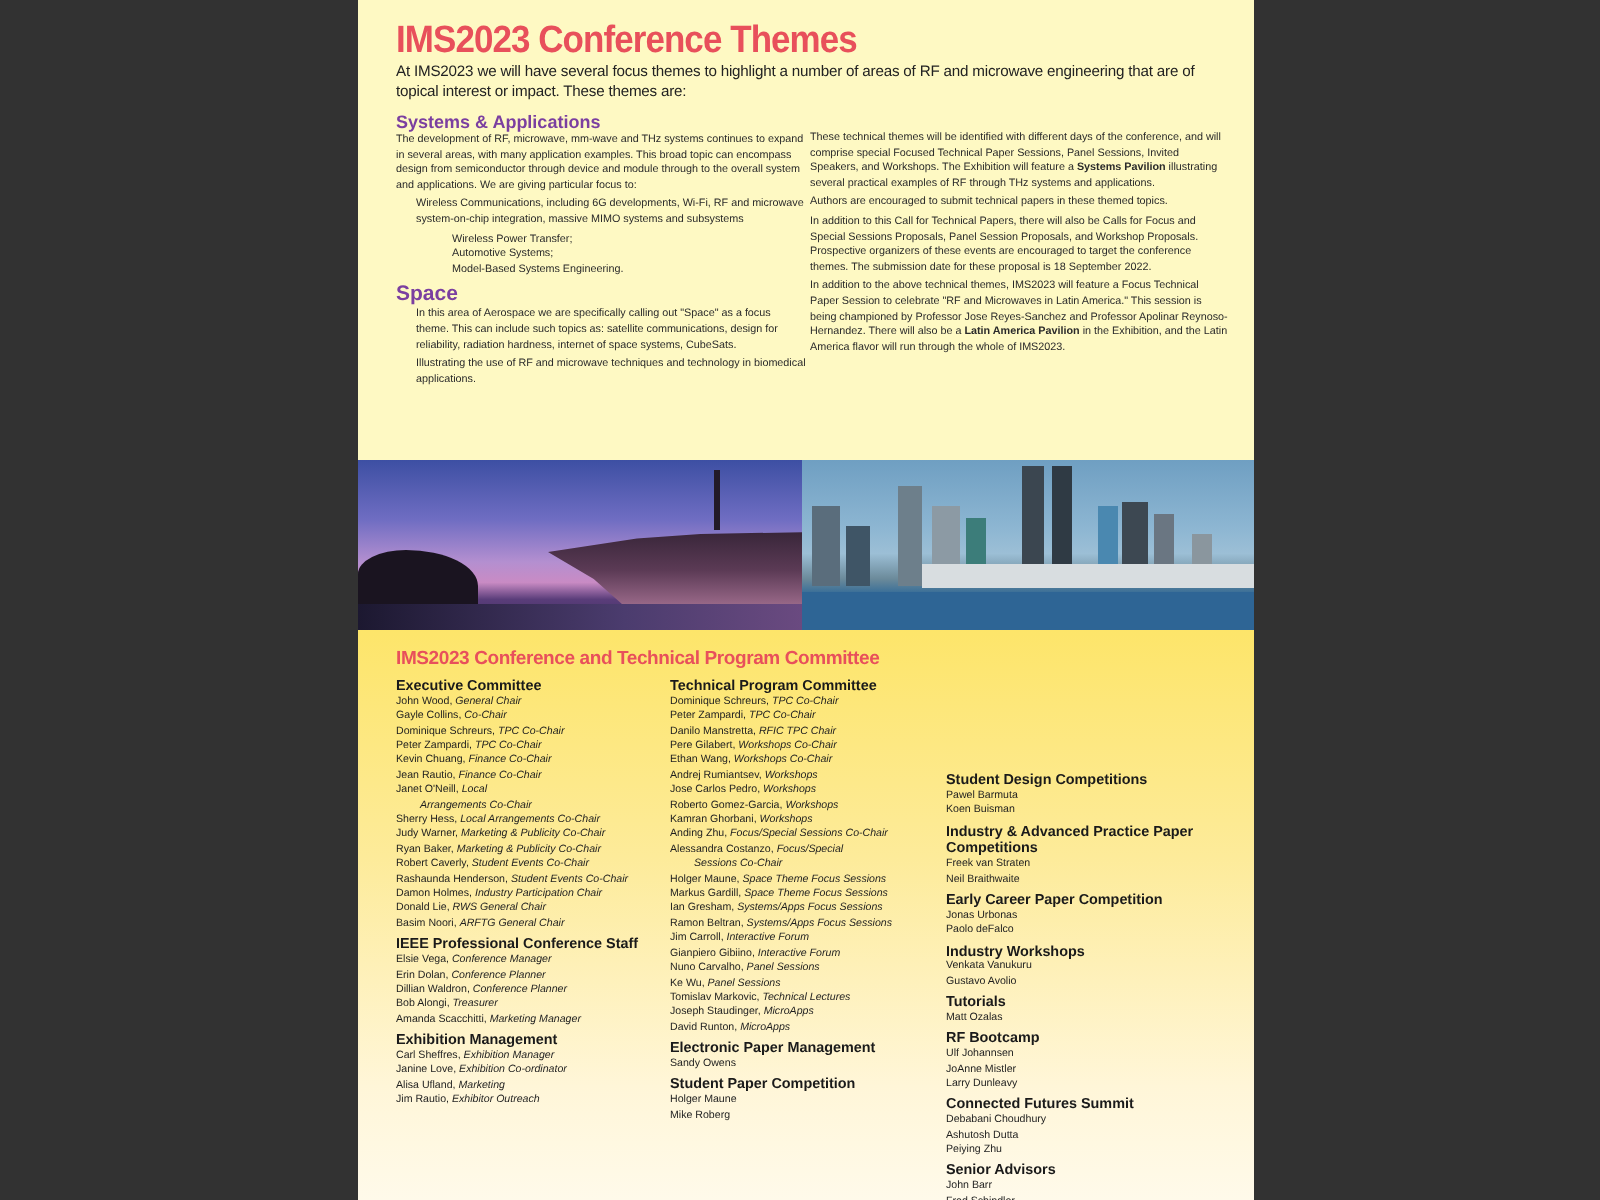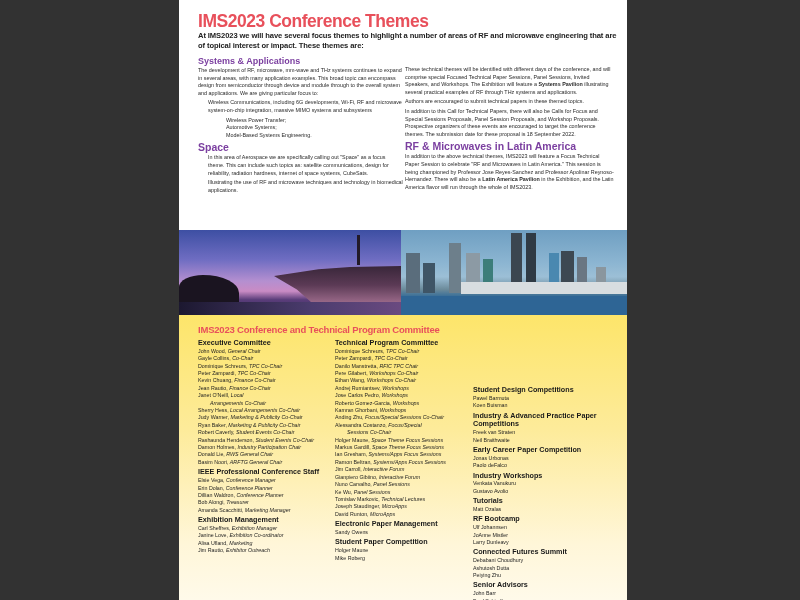--- a/index.html
+++ b/index.html
@@ -1,19 +1,19 @@
 <!DOCTYPE html>
 <html><head>
 <meta charset="utf-8">
 <style>
   html, body { margin:0; padding:0; }
   body { width:800px; height:600px; background:#323232; position:relative; overflow:hidden; font-family:"Liberation Sans", sans-serif; }
-  .page { position:absolute; left:179px; top:0; width:448px; height:600px; background:#ffffff; overflow:hidden; }
+  .page { position:absolute; left:179px; top:0; width:448px; height:600px; background:#fef9c3; overflow:hidden; }
   .title { position:absolute; left:19px; top:10px; font-family:"Liberation Sans", sans-serif; font-weight:bold; font-size:19px; color:#e8505b; letter-spacing:-0.5px; transform:scaleX(0.92); transform-origin:left; white-space:nowrap; }
-  .intro { position:absolute; left:19px; top:31px; width:420px; font-size:7.6px; line-height:10px; color:#222; font-weight:bold; letter-spacing:-0.1px; }
+  .intro { position:absolute; left:19px; top:31px; width:420px; font-size:7.6px; line-height:10px; color:#222; font-weight:normal; letter-spacing:-0.1px; }
   .col { position:absolute; font-size:5.4px; line-height:7.6px; color:#2a2a2a; }
   .col-left { left:19px; top:56px; width:205px; }
   .col-right { left:226px; top:66px; width:210px; }
   .h2 { color:#7b3fa0; font-weight:bold; font-size:9px; line-height:11px; margin:0; }
   .h2.big { font-size:10.5px; line-height:13px; }
   p { margin:0 0 2px 0; }
   .indent1 { padding-left:10px; }
   .indent2 { padding-left:28px; }
   .b { font-weight:bold; }
   .photos { position:absolute; left:0; top:230px; width:448px; height:85px; display:flex; }
@@ -56,21 +56,20 @@
     <div class="indent2">Model-Based Systems Engineering.</div>
     <div class="h2 big" style="margin-top:2px">Space</div>
     <p class="indent1">In this area of Aerospace we are specifically calling out "Space" as a focus theme. This can include such topics as: satellite communications, design for reliability, radiation hardness, internet of space systems, CubeSats.</p>
     <p class="indent1">Illustrating the use of RF and microwave techniques and technology in biomedical applications.</p>
   </div>
 
   <div class="col col-right">
     <p><span>These technical themes will be identified with different days of the conference, and will comprise special Focused Technical Paper Sessions, Panel Sessions, Invited Speakers, and Workshops. The Exhibition will feature a </span><span class="b">Systems Pavilion</span><span> illustrating several practical examples of RF through THz systems and applications.</span></p>
     <p>Authors are encouraged to submit technical papers in these themed topics.</p>
     <p>In addition to this Call for Technical Papers, there will also be Calls for Focus and Special Sessions Proposals, Panel Session Proposals, and Workshop Proposals. Prospective organizers of these events are encouraged to target the conference themes. The submission date for these proposal is 18 September 2022.</p>
-    <div class="h2 big" style="margin-top:2px">RF &amp; Microwaves in Latin America</div>
     <p><span>In addition to the above technical themes, IMS2023 will feature a Focus Technical Paper Session to celebrate "RF and Microwaves in Latin America." This session is being championed by Professor Jose Reyes-Sanchez and Professor Apolinar Reynoso-Hernandez. There will also be a </span><span class="b">Latin America Pavilion</span><span> in the Exhibition, and the Latin America flavor will run through the whole of IMS2023.</span></p>
   </div>
 
   <div class="photos">
     <div class="photo-left">
       <div class="trees"></div>
       <div class="mast"></div>
       <div class="ship"></div>
       <div class="water"></div>
     </div>

